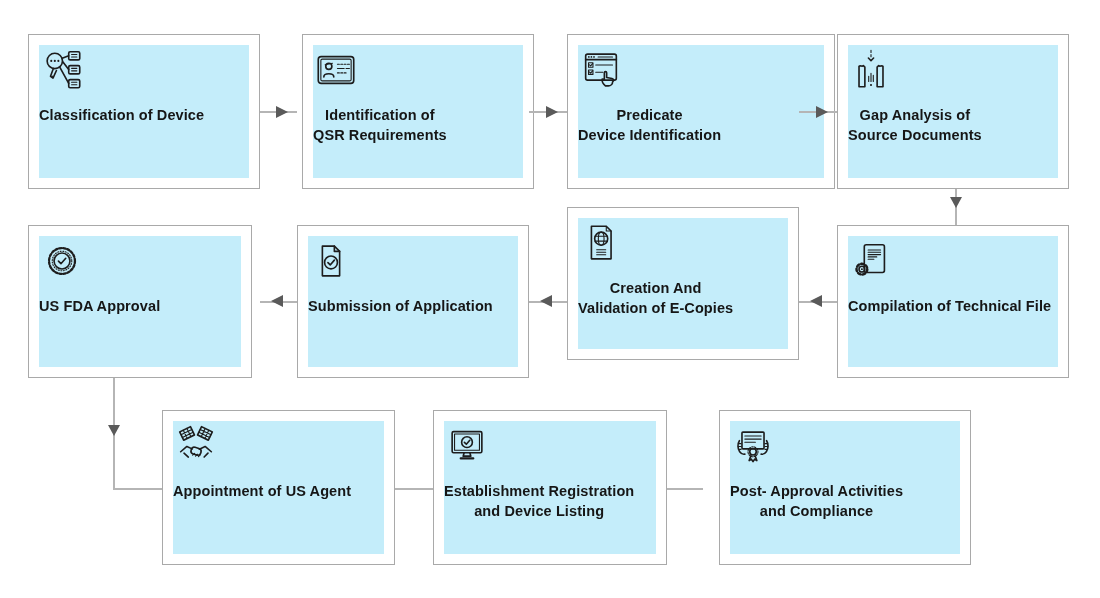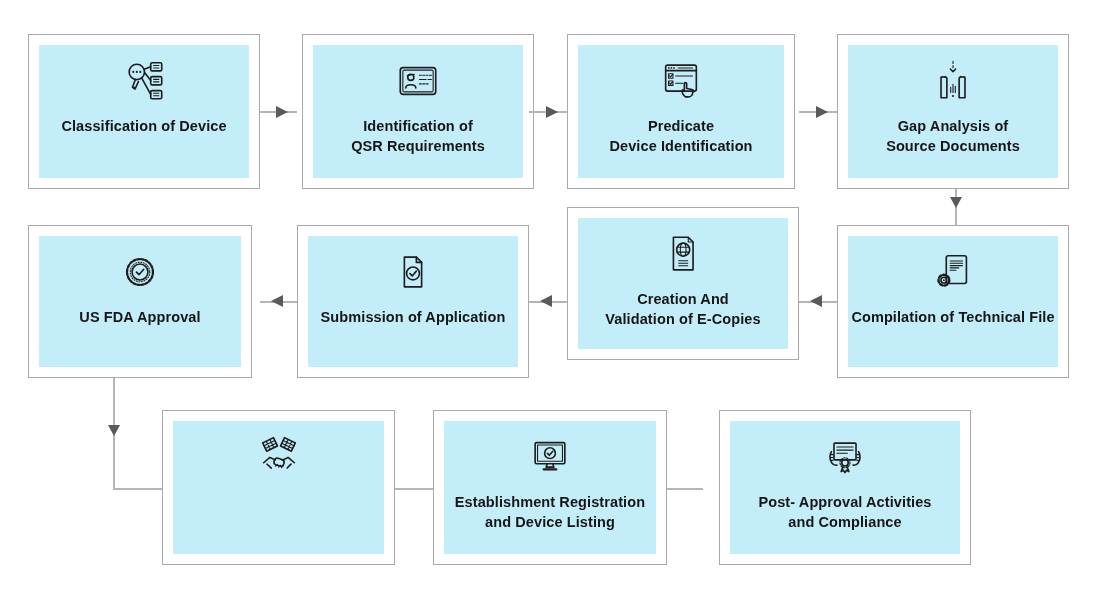--- a/index.html
+++ b/index.html
@@ -7,22 +7,22 @@
     position:relative;width:1100px;height:598px;background:var(--background,#ffffff);
     font-family:"Liberation Sans", sans-serif;overflow:hidden;
   }
   .box{
     position:absolute;background:#fff;border:1px solid var(--box_border,#a9a9a9);
     box-sizing:border-box;
   }
   .box-inner{
     position:absolute;left:10px;top:10px;right:10px;bottom:10px;
     background:var(--box_fill,#c4edfa);
-    display:flex;flex-direction:column;align-items:center;
-    padding-top:11px;box-sizing:border-box;
+    display:flex;flex-direction:column;align-items:flex-start;
+    box-sizing:border-box;
   }
   .icon{height:50px;display:flex;align-items:center;justify-content:center;}
   .icon svg{display:block;}
   .icon svg *{stroke:var(--icon_color,#1d1d1d);stroke-width:1.7;fill:none;stroke-linecap:round;stroke-linejoin:round;}
   .icon svg .f{fill:var(--icon_color,#1d1d1d);stroke:none;}
   .icon svg .thin{stroke-width:1.15;}
   .label{
     margin-top:11px;font-size:14.5px;font-weight:700;color:var(--text_color,#161616);
     text-align:center;line-height:1.35;white-space:pre-line;letter-spacing:.1px;
   }
@@ -68,21 +68,21 @@
           <path class="thin" d="M12.7,18.6 l7.6,-1.6"></path>
           <path d="M11.3,31.2 c0,-4.4 10.4,-4.4 10.4,0"></path>
           <path class="thin" d="M25.5,18 h2 M29,18 h2 M32.5,18 h2 M36,18 h2 M25.5,22.5 h7 M34.5,22.5 h3.5 M25.5,27 h2 M29,27 h2 M32.5,27 h2"></path>
         </svg>
       </div>
       <div class="label">Identification of
 QSR Requirements</div>
     </div>
   </div>
 
-  <div class="box" style="left:567px;top:34px;width:228px;height:155px">
+  <div class="box" style="left:567px;top:34px;width:268px;height:155px">
     <div class="box-inner">
       <div class="icon">
         <svg viewBox="0 0 48 48" width="46" height="46">
           <rect x="8" y="7.5" width="32" height="27" rx="2"></rect>
           <path d="M8,13.2 h32"></path>
           <circle class="f" cx="11.3" cy="10.4" r="0.9"></circle>
             <circle class="f" cx="14" cy="10.4" r="0.9"></circle>
             <circle class="f" cx="16.7" cy="10.4" r="0.9"></circle>
           <path class="thin" d="M21,10.4 h15"></path>
           <rect class="thin" x="11" y="16.5" width="4.6" height="4.6"></rect>
@@ -187,20 +187,21 @@
             <rect x="27" y="6" width="12.5" height="9.5"></rect>
             <path class="thin" d="M27,9.2 h12.5 M27,12.4 h12.5 M31.2,6 v9.5 M35.4,6 v9.5"></path>
           </g>
           <path d="M8,30 l6.5,-5.5 5.5,2.5"></path>
           <path d="M40,30 l-6.5,-5.5 -6,2.8"></path>
           <rect x="18.8" y="25.8" width="10.5" height="7.2" rx="3.2" transform="rotate(16 24 29.4)"></rect>
           <path class="thin" d="M20.5,33.6 l2,-2 M23.5,34.6 l2,-2 M26.5,35.2 l2,-2"></path>
           <path d="M11.5,31.5 l4.5,4 M36.5,31.5 l-4,4"></path>
         </svg>
       </div>
+      <div class="label">Appointment of US Agent</div>
     </div>
   </div>
 
   <div class="box" style="left:433px;top:410px;width:234px;height:155px">
     <div class="box-inner">
       <div class="icon">
         <svg viewBox="0 0 48 48" width="46" height="46">
           <rect x="8.5" y="9" width="31" height="22" rx="1.5"></rect>
           <rect class="thin" x="11" y="11.5" width="26" height="17"></rect>
           <circle cx="24" cy="20" r="5.6"></circle>

